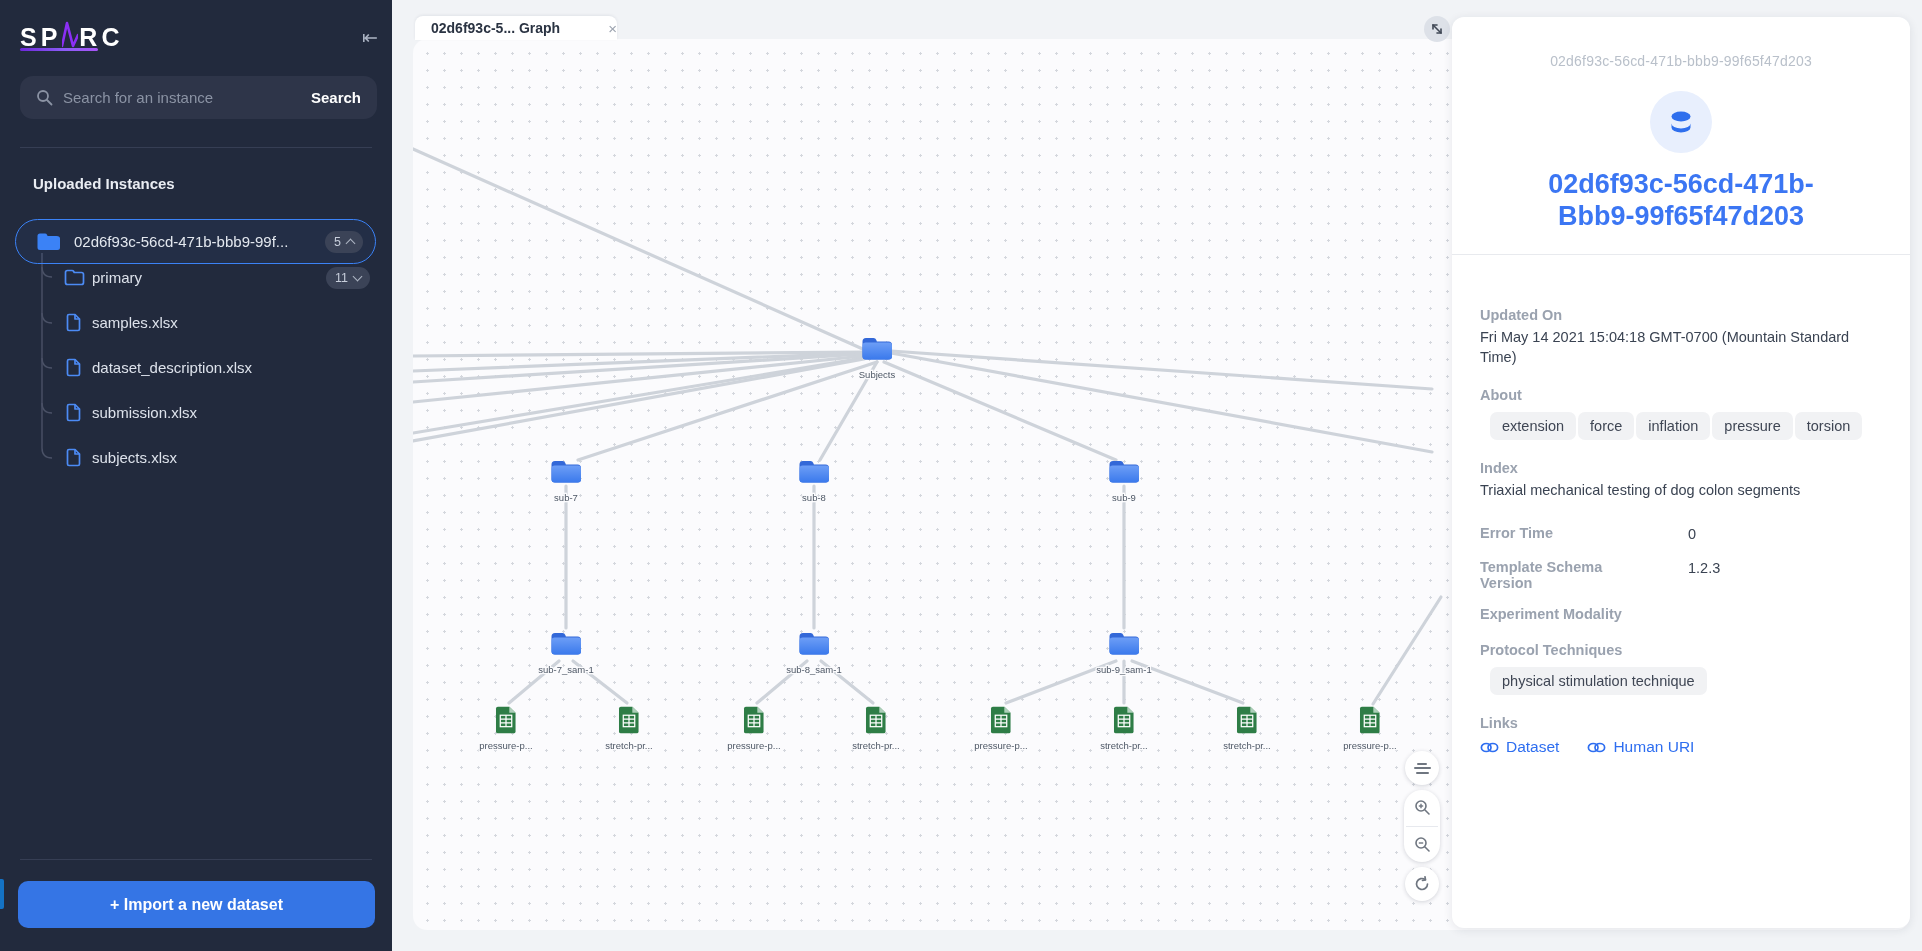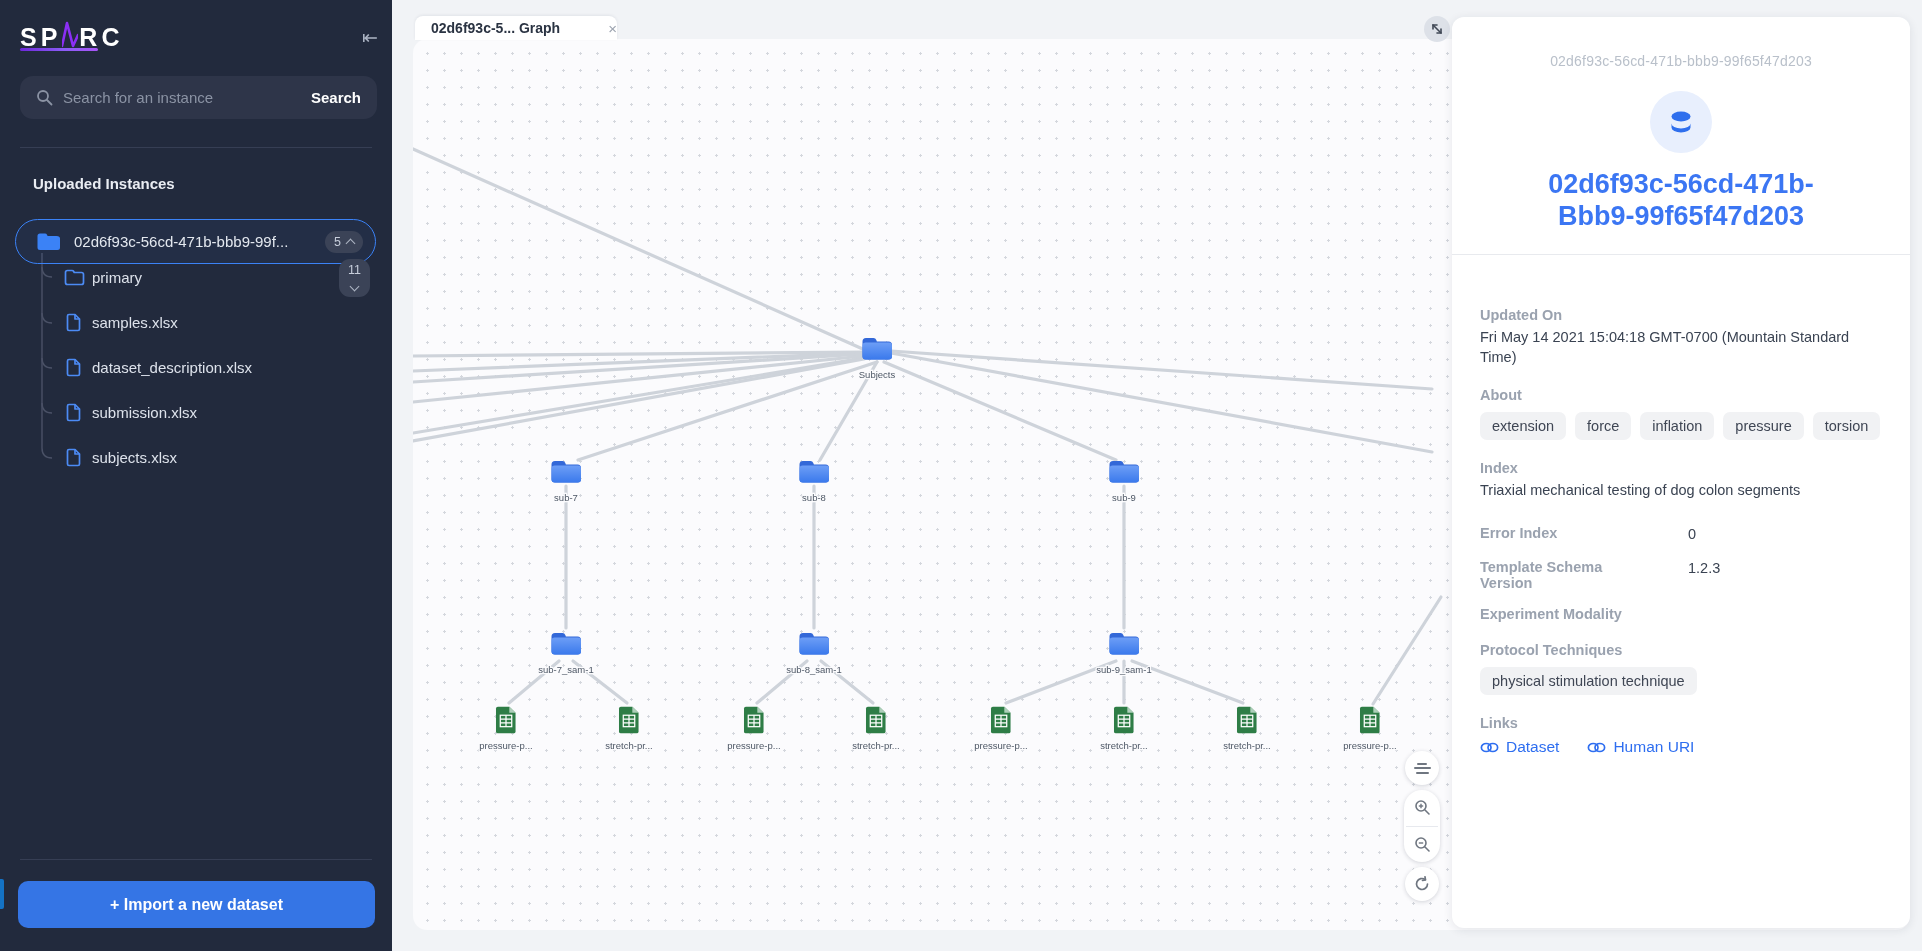--- a/index.html
+++ b/index.html
@@ -31,21 +31,21 @@
   #root-row .label{font-size:15px;color:#e3e8ef;margin-left:14px;flex:1;white-space:nowrap;overflow:hidden;}
   .badge{background:#3b4357;border-radius:11px;padding:4px 9px;font-size:12.5px;color:#c7cedb;
      display:flex;align-items:center;gap:6px;}
   .chev{width:6px;height:6px;border-right:1.6px solid #aeb6c4;border-bottom:1.6px solid #aeb6c4;display:inline-block;}
   .chev.up{transform:rotate(-135deg);margin-top:3px;}
   .chev.down{transform:rotate(45deg);margin-bottom:3px;}
 
   .tree-row{left:0;width:392px;height:45px;display:flex;align-items:center;cursor:pointer;}
   .tree-row .icon{position:absolute;left:64px;}
   .tree-row .label{position:absolute;left:92px;font-size:15px;color:#dde2eb;white-space:nowrap;}
-  .tree-row .badge{position:absolute;right:22px;flex-direction:column;}
+  .tree-row .badge{position:absolute;right:22px;}
 
   #tree-lines{left:0;top:0;}
 
   #divider-bottom{left:20px;top:859px;width:352px;}
   #import-btn{left:18px;top:881px;width:357px;height:47px;background:#3575e5;border-radius:10px;
      color:#ffffff;font-size:16px;font-weight:700;display:flex;align-items:center;justify-content:center;cursor:pointer;}
   #edge-accent{left:0;top:879px;width:4px;height:30px;background:#1472c4;border-radius:0 2px 2px 0;}
 
   
   #canvas{left:413px;top:39px;width:1497px;height:891px;background:#fbfbfd;border-radius:14px;
@@ -82,21 +82,21 @@
   #db-badge{width:62px;height:62px;border-radius:50%;background:#e8effd;margin:22px auto 0;
      display:flex;align-items:center;justify-content:center;}
   #panel-title{width:340px;margin:16px auto 0;text-align:center;color:#3b76f3;font-size:27px;
      font-weight:700;line-height:1.17;word-break:break-word;}
   #panel-divider{height:1px;background:#e8eaee;margin:22px 0 0;}
   #panel-body{padding:26px 28px 0;}
   .sec-heading{font-size:20px;font-weight:700;color:#27303f;}
   .f-label{font-size:14.5px;font-weight:700;color:#9aa2af;}
   .f-value{font-size:14.5px;color:#3a4352;line-height:1.35;}
   .gap-lg{margin-top:26px;} .gap-sm{margin-top:5px;} .gap-md{margin-top:20px;}
-  #about-tags,#protocol-tags{display:flex;gap:9px;margin-top:9px;white-space:nowrap;overflow:hidden;}
+  #about-tags,#protocol-tags{display:flex;gap:2px;margin-top:9px;white-space:nowrap;overflow:hidden;margin-left:10px;}
   .tag{background:#f1f2f4;border-radius:7px;padding:6px 12px;font-size:14.5px;color:#3f4654;flex:0 0 auto;}
   .kv{display:grid;grid-template-columns:198px 1fr;column-gap:10px;row-gap:15px;margin-top:24px;}
   #links-row{display:flex;gap:28px;margin-top:7px;}
   .link{display:flex;align-items:center;gap:7px;color:#2e6ef0;font-size:15.5px;cursor:pointer;}
 </style>
 </head>
 <body>
 
 <div id="sidebar" class="abs">
 
@@ -346,21 +346,21 @@
         <span class="tag">force</span>
         <span class="tag">inflation</span>
         <span class="tag">pressure</span>
         <span class="tag">torsion</span>
       </div>
 
     <div class="f-label gap-md">Index</div>
     <div class="f-value gap-sm">Triaxial mechanical testing of dog colon segments</div>
 
     <div class="kv">
-      <span class="f-label">Error Index</span>
+      <span class="f-label">Error Time</span>
       <span class="f-value">0</span>
       <span class="f-label" style="max-width:160px">Template Schema Version</span>
       <span class="f-value">1.2.3</span>
       <span class="f-label">Experiment Modality</span>
       <span class="f-value"></span>
     </div>
 
     <div class="f-label gap-md">Protocol Techniques</div>
     <div id="protocol-tags">
         <span class="tag">physical stimulation technique</span>

